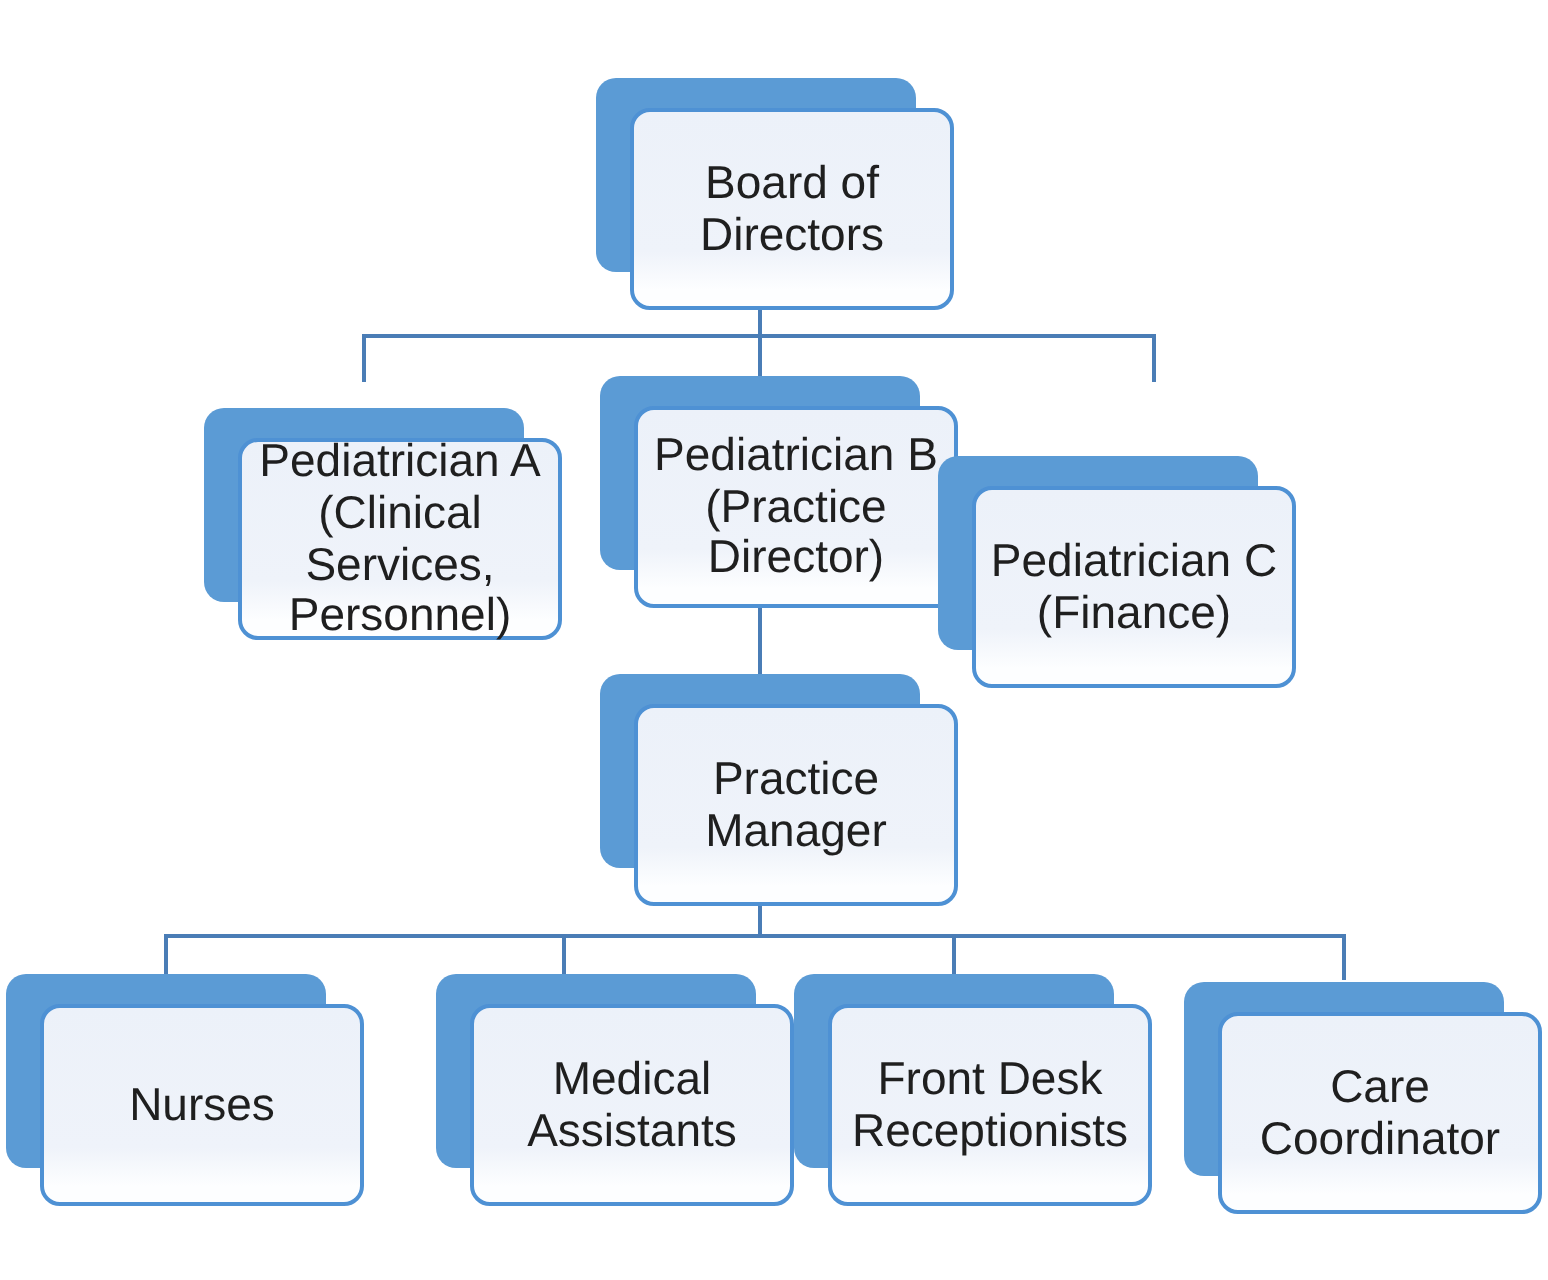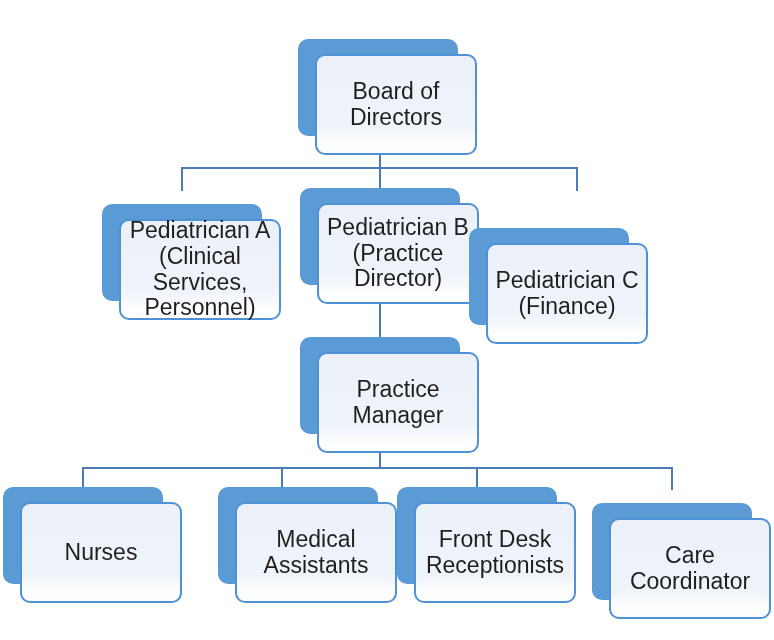--- a/index.html
+++ b/index.html
@@ -70,21 +70,21 @@
   }
   
   .pos-board     { left: 298px; top: 39px; }
   .pos-peda      { left: 102px; top: 204px; }
   .pos-pedb      { left: 300px; top: 188px; border-radius: 15px; }
   .pos-pedc      { left: 469px; top: 188px; margin-top: 40px; }
   .pos-pm        { left: 300px; top: 337px; }
   .pos-nurses    { left: 3px;   top: 487px; }
   .pos-medical   { left: 218px; top: 487px; }
   .pos-frontdesk { left: 397px; top: 487px; }
-  .pos-care      { left: 592px; top: 503px; }
+  .pos-care      { left: 592px; top: 491px; }
 </style>
 </head>
 <body>
 
 <div class="canvas">
 
   <svg class="connectors" width="774" height="640" viewBox="0 0 774 640" shape-rendering="crispEdges">
 
     <line x1="380" y1="152" x2="380" y2="169"></line>
     <line x1="181" y1="168" x2="578" y2="168"></line>

